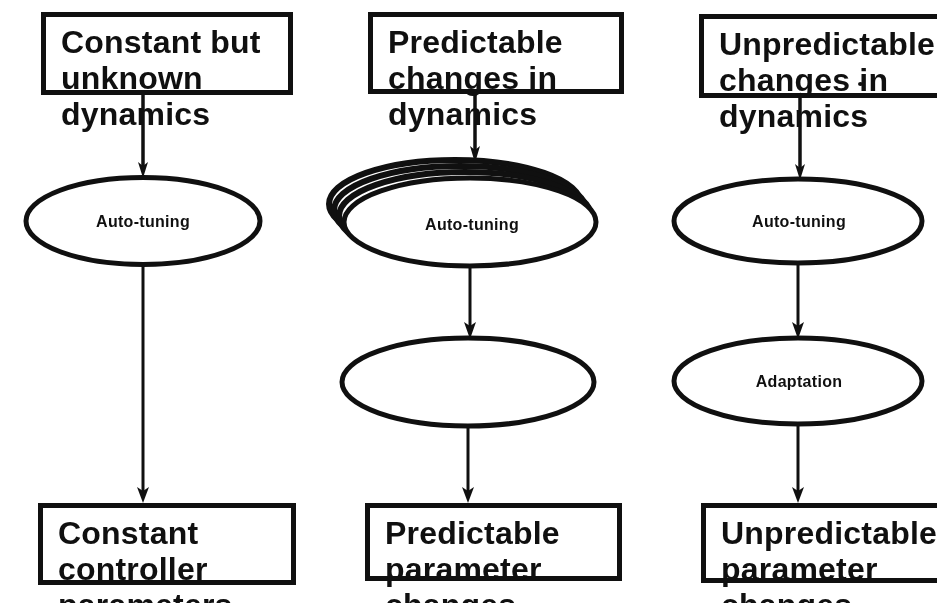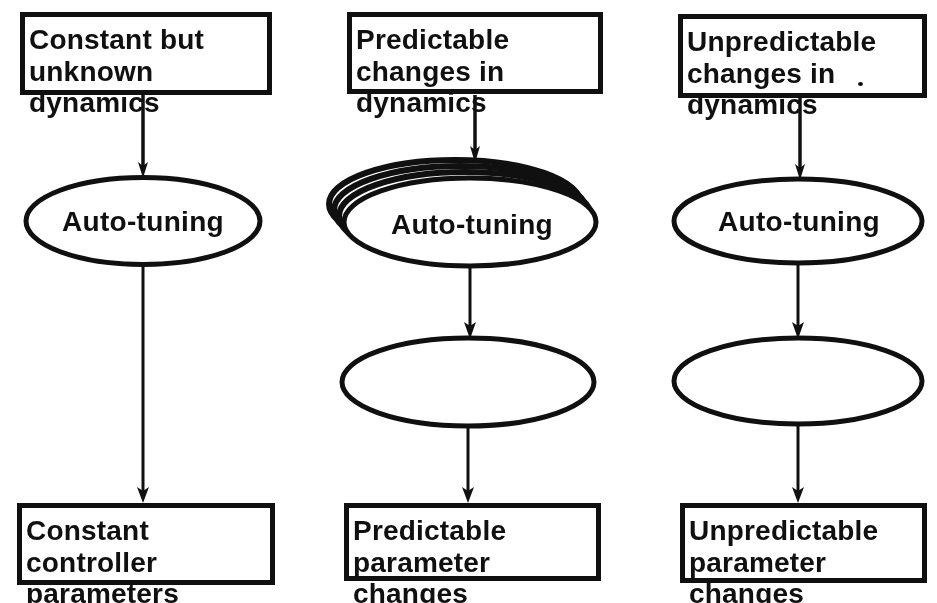--- a/index.html
+++ b/index.html
@@ -6,27 +6,27 @@
   html,body { margin:0; padding:0; background:var(--paper); }
   #canvas {
     position:relative; width:937px; height:603px;
     background:var(--paper); overflow:hidden;
     font-family:"Liberation Sans", sans-serif; color:var(--ink);
   }
   svg.layer { position:absolute; left:0; top:0; }
   .node-box {
     position:absolute; box-sizing:border-box;
     border:5px solid var(--ink); background:var(--paper);
-    font-size:28px; font-weight:700; line-height:1.13;
-    letter-spacing:0.2px; padding:7px 4px;
-    white-space:pre-line; color:var(--ink);
+    font-size:32px; font-weight:700; line-height:1.13;
+    letter-spacing:0.2px; padding:7px 15px;
+    white-space:pre-line; color:var(--ink);margin-left:21px;
   }
   .ellipse-label {
     position:absolute; transform:translate(-50%,-50%);
-    font-size:28px; font-weight:700; letter-spacing:0.3px;
+    font-size:16px; font-weight:700; letter-spacing:0.3px;
     color:var(--ink); white-space:nowrap;
   }
   .speckle {
     position:absolute; width:5px; height:4px; background:var(--ink);
     border-radius:50%;
   }
   ellipse { fill:var(--paper); stroke:var(--ink); }
   line { stroke:var(--ink); }
   polygon { fill:var(--ink); stroke:none; }
 </style>
@@ -101,16 +101,17 @@
   <div class="node-box" style="left:680px; top:503px; width:247px; height:80px;">Unpredictable
 parameter changes</div>
 
   <div class="ellipse-label" style="left:143px; top:222px;">Auto-tuning</div>
 
   <div class="ellipse-label" style="left:472px; top:225px;">Auto-tuning</div>
 
 
   <div class="ellipse-label" style="left:799px; top:222px;">Auto-tuning</div>
 
+  <div class="ellipse-label" style="left:799px; top:382px;">Adaptation</div>
 
   <div class="speckle" style="left:858px; top:82px;"></div>
 
 </div>
 
 </body></html>

